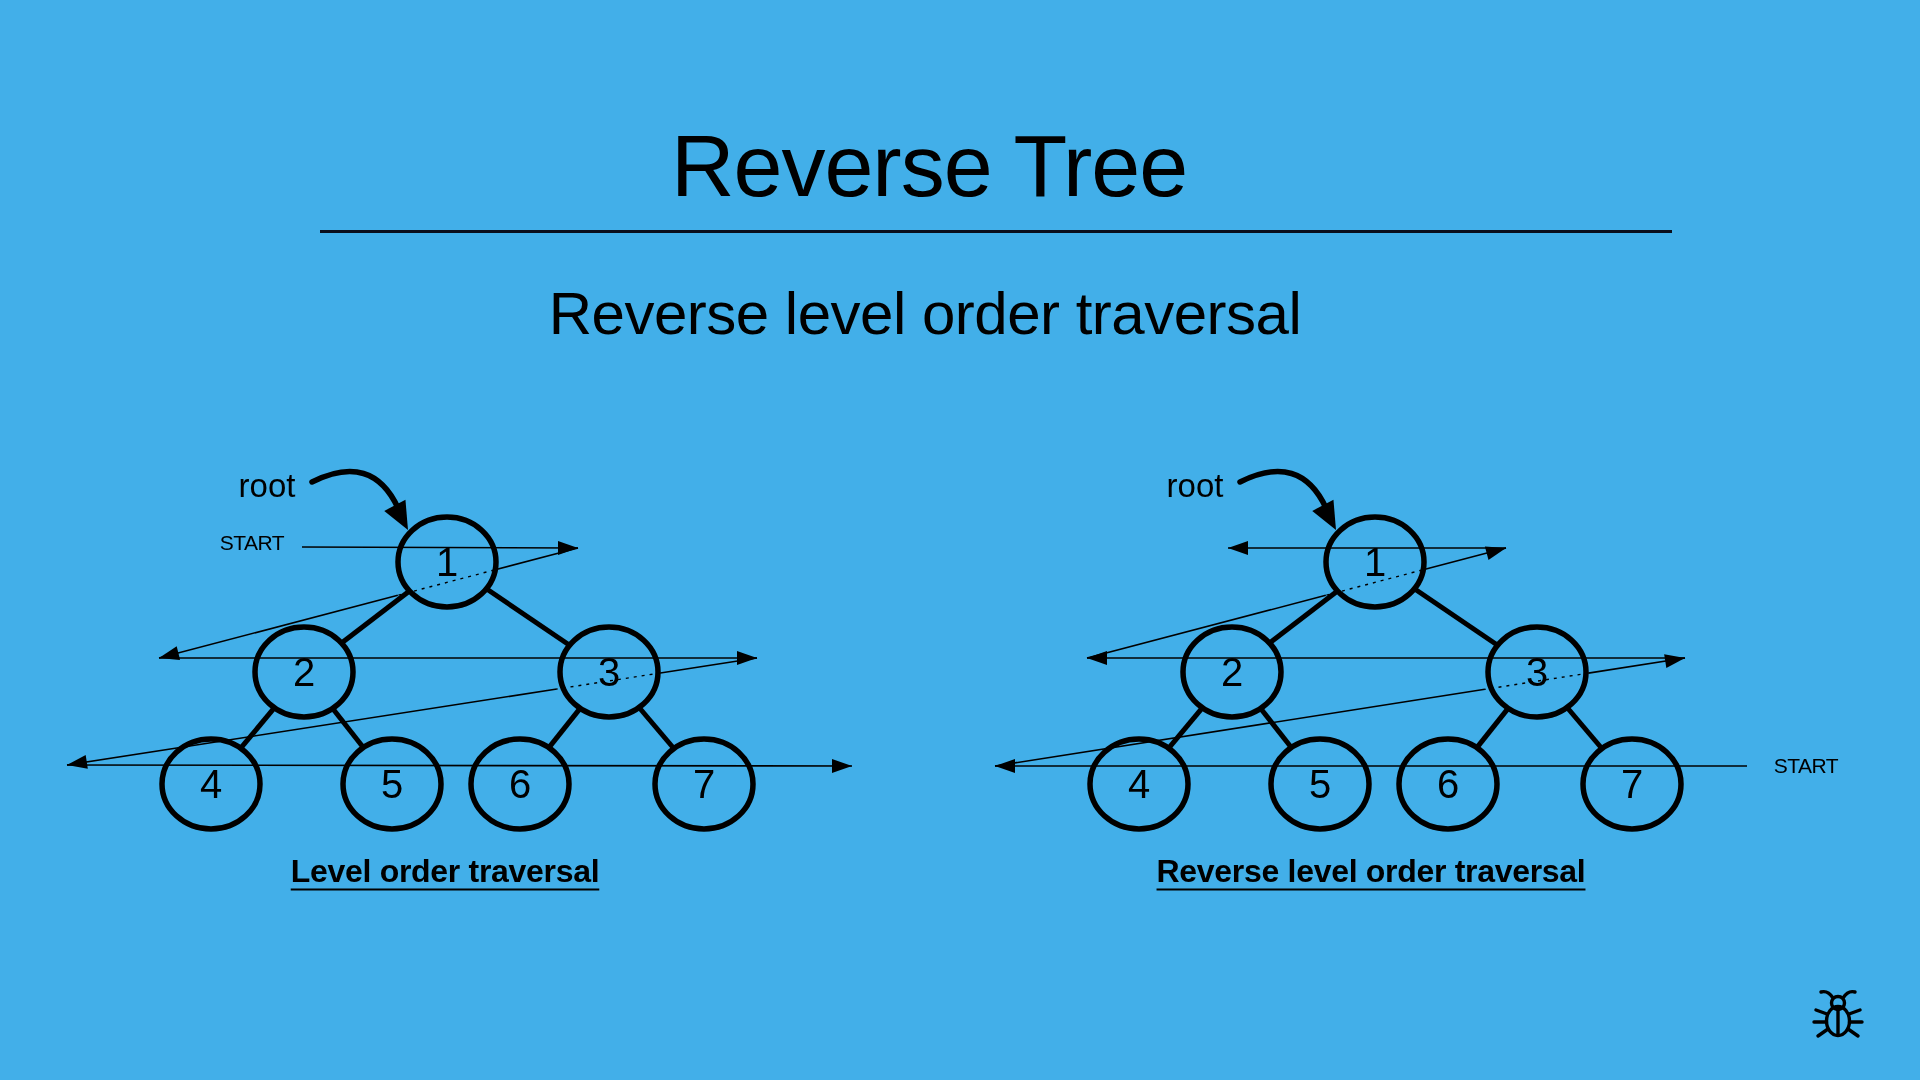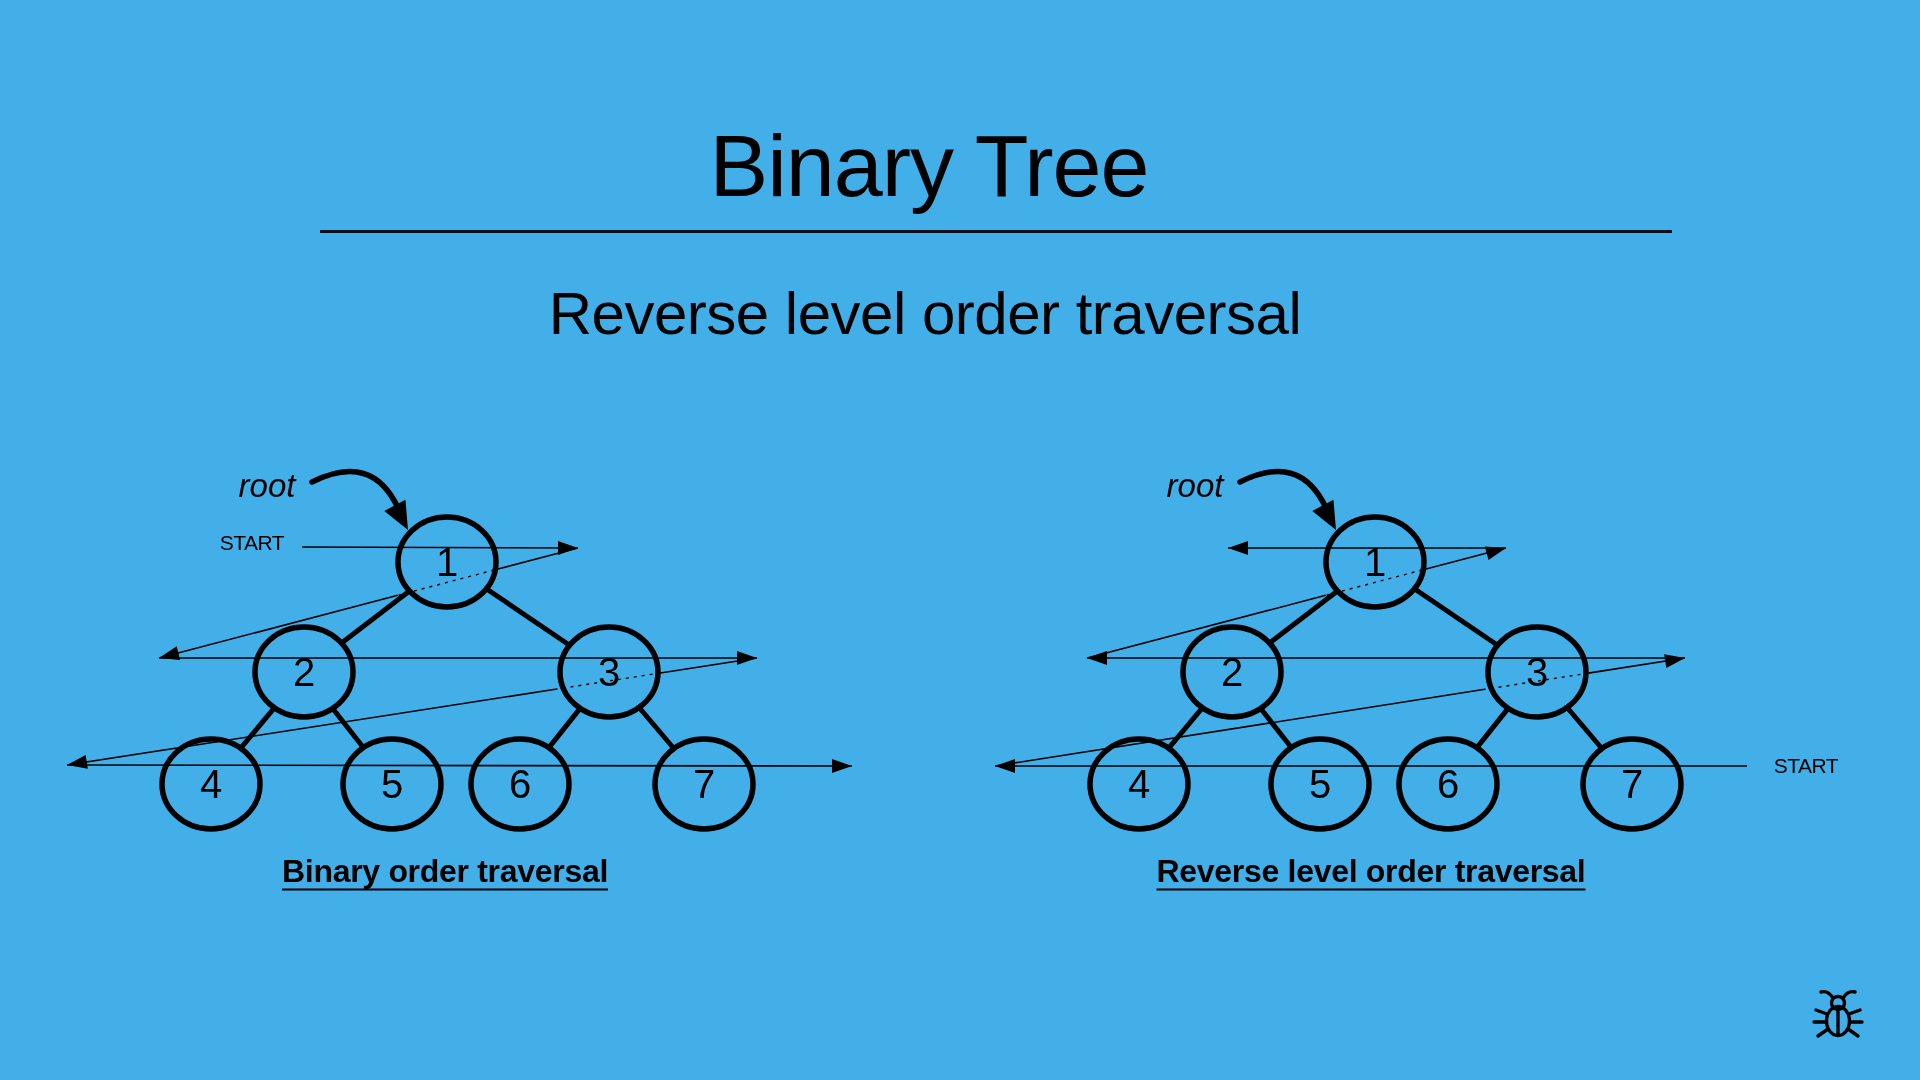--- a/index.html
+++ b/index.html
@@ -3,21 +3,21 @@
 <meta charset="utf-8">
 <style>
   html,body{margin:0;padding:0;}
   body{width:1920px;height:1080px;overflow:hidden;
        font-family:"Liberation Sans", sans-serif;}
   #slide{position:absolute;inset:0;width:1920px;height:1080px;}
   .abs{position:absolute;transform:translate(-50%,-50%);white-space:nowrap;color:#000;}
   #title{left:929px;top:166px;font-size:88px;font-weight:400;letter-spacing:-1px;}
   #title-underline{position:absolute;left:320px;top:230px;width:1352px;height:3px;background:#0a0f1d;}
   #subtitle{left:925px;top:313px;font-size:60px;font-weight:400;letter-spacing:-0.5px;}
-  .root-label{font-size:33px;font-style:italic;}
+  .root-label{font-size:33px;}
   .start-label{font-size:21px;letter-spacing:-0.5px;}
   .caption{font-size:32px;font-weight:600;letter-spacing:-0.3px;
            text-decoration:underline;text-underline-offset:7px;text-decoration-thickness:2px;}
   #caption-left{left:445px;top:871px;}
   #caption-right{left:1371px;top:871px;}
   #root-left{left:267px;top:486px;}
   #root-right{left:1195px;top:486px;}
   #start-left{left:252px;top:543px;}
   #start-right{left:1806px;top:766px;}
   #brand{left:1838px;top:1057px;font-size:22px;font-weight:600;transform:translate(-50%,-50%);}
@@ -97,27 +97,27 @@
       <line x1="1484.9" y1="689.32" x2="995" y2="766" stroke="#000000" stroke-width="1.6"></line>
       <polygon points="1228,548 1248,541 1248,555" fill="#000000"></polygon>
       <polygon points="1506,548 1488.4932167899362,559.9378616860738 1484.869750158501,546.4149001180269" fill="#000000"></polygon>
       <polygon points="1087,658 1107,651 1107,665" fill="#000000"></polygon>
       <polygon points="1685,658 1666.3412744433788,668.0425076849706 1664.1511919328157,654.2148709166386" fill="#000000"></polygon>
       <polygon points="995,766 1015,759 1015,773" fill="#000000"></polygon>
       <path d="M 1240,482 Q 1300,452 1326,508" fill="none" stroke="#000000" stroke-width="5.5" stroke-linecap="round"></path>
       <polygon points="1336,530 1312.2594251276878,510.91112615338074 1333.4501673563022,499.6438086465194" fill="#000000"></polygon>
     </svg>
 
-  <div id="title" class="abs">Binary Tree</div>
+  <div id="title" class="abs">Reverse Tree</div>
   <div id="title-underline"></div>
   <div id="subtitle" class="abs">Reverse level order traversal</div>
 
   <div id="root-left" class="abs root-label">root</div>
   <div id="start-left" class="abs start-label">START</div>
-  <div id="caption-left" class="abs caption">Binary order traversal</div>
+  <div id="caption-left" class="abs caption">Level order traversal</div>
 
   <div id="root-right" class="abs root-label">root</div>
   <div id="start-right" class="abs start-label">START</div>
   <div id="caption-right" class="abs caption">Reverse level order traversal</div>
 
   <svg id="bug" width="56" height="56" viewBox="0 0 56 56">
     <g stroke="#000" stroke-width="3.4" fill="none" stroke-linecap="round">
       <path d="M23 10 Q18 2 11 4"></path>
       <path d="M33 10 Q38 2 45 4"></path>
       <circle cx="28" cy="15" r="6.5"></circle>

